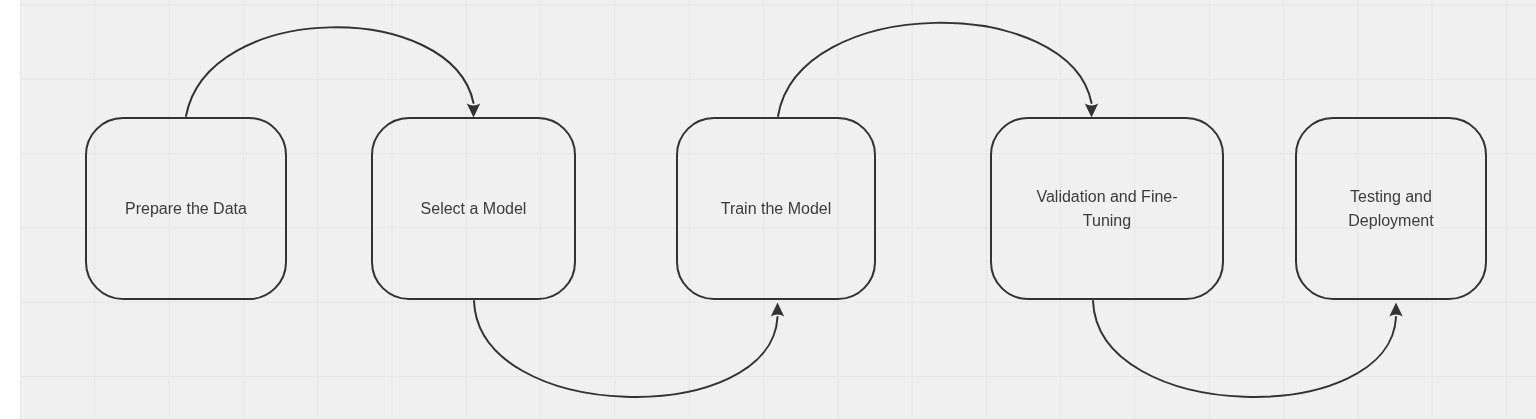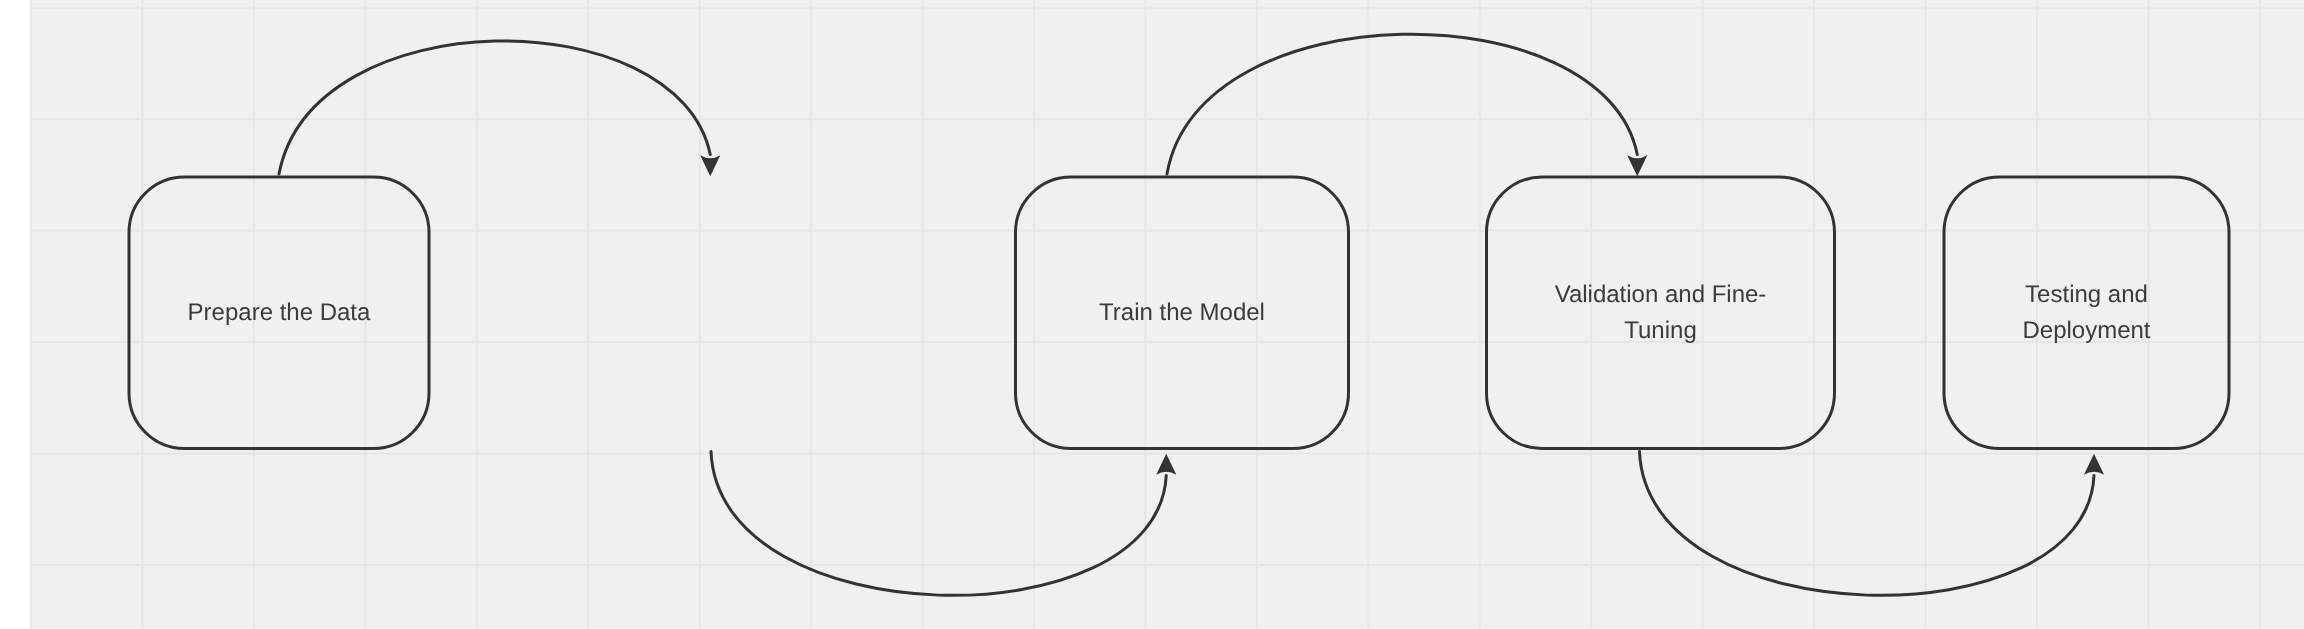--- a/index.html
+++ b/index.html
@@ -76,22 +76,25 @@
     <g>
       <path class="edge-line" d="M 1073 301 C 1078 424, 1371 428, 1376 317"></path>
       <path class="edge-head" d="M 1376 302.5 L 1369.3 316.5 Q 1376 312.5 1382.7 316.5 Z"></path>
     </g>
   </svg>
 
   <div class="node" style="left:65px;width:202px">
     <div class="node-label">Prepare the Data</div>
   </div>
 
+  <div class="node" style="left:351px;width:205px">
+    <div class="node-label">Select a Model</div>
+  </div>
 
-  <div class="node" style="left:656px;width:224px">
+  <div class="node" style="left:656px;width:200px">
     <div class="node-label">Train the Model</div>
   </div>
 
   <div class="node" style="left:970px;width:234px">
     <div class="node-label">Validation and Fine-Tuning</div>
   </div>
 
   <div class="node" style="left:1275px;width:192px">
     <div class="node-label">Testing and Deployment</div>
   </div>

